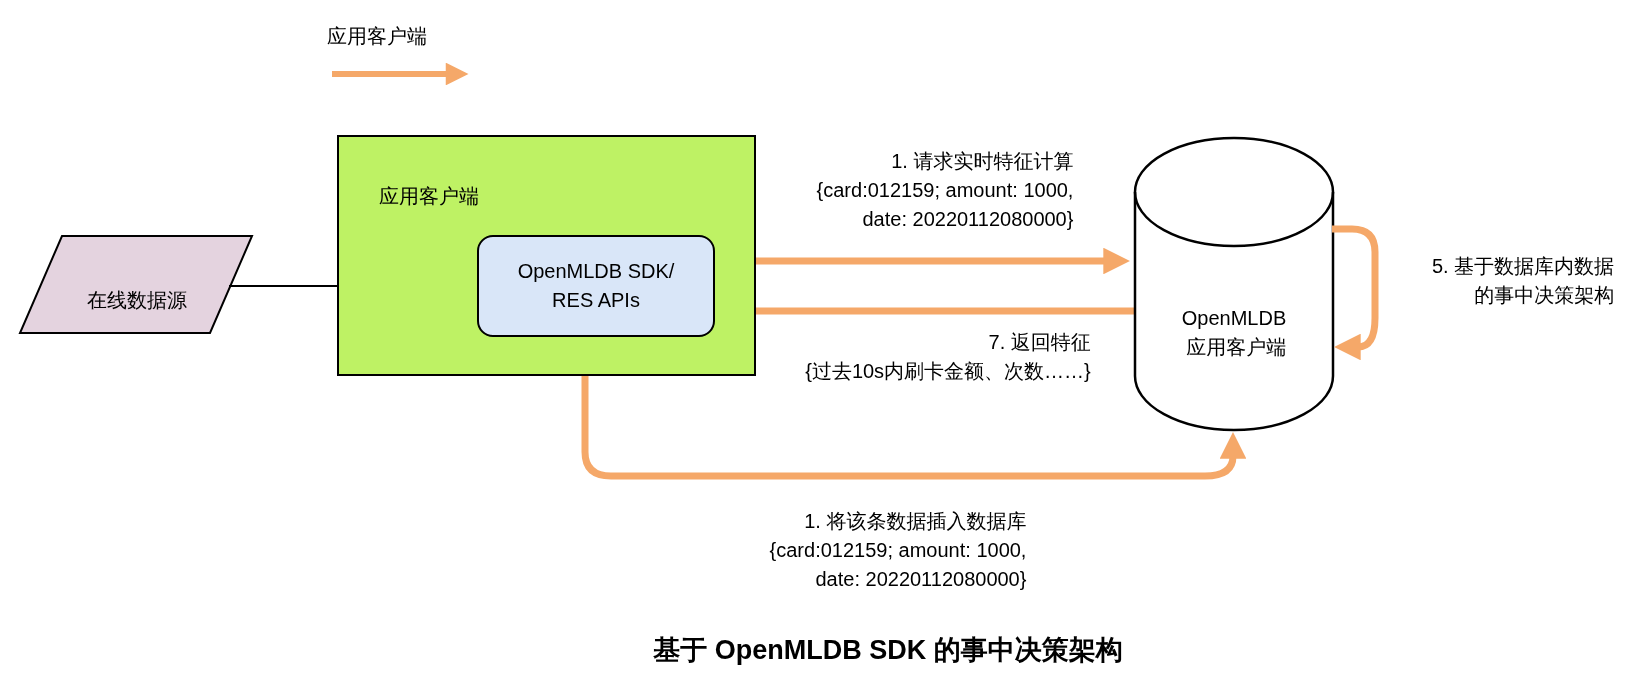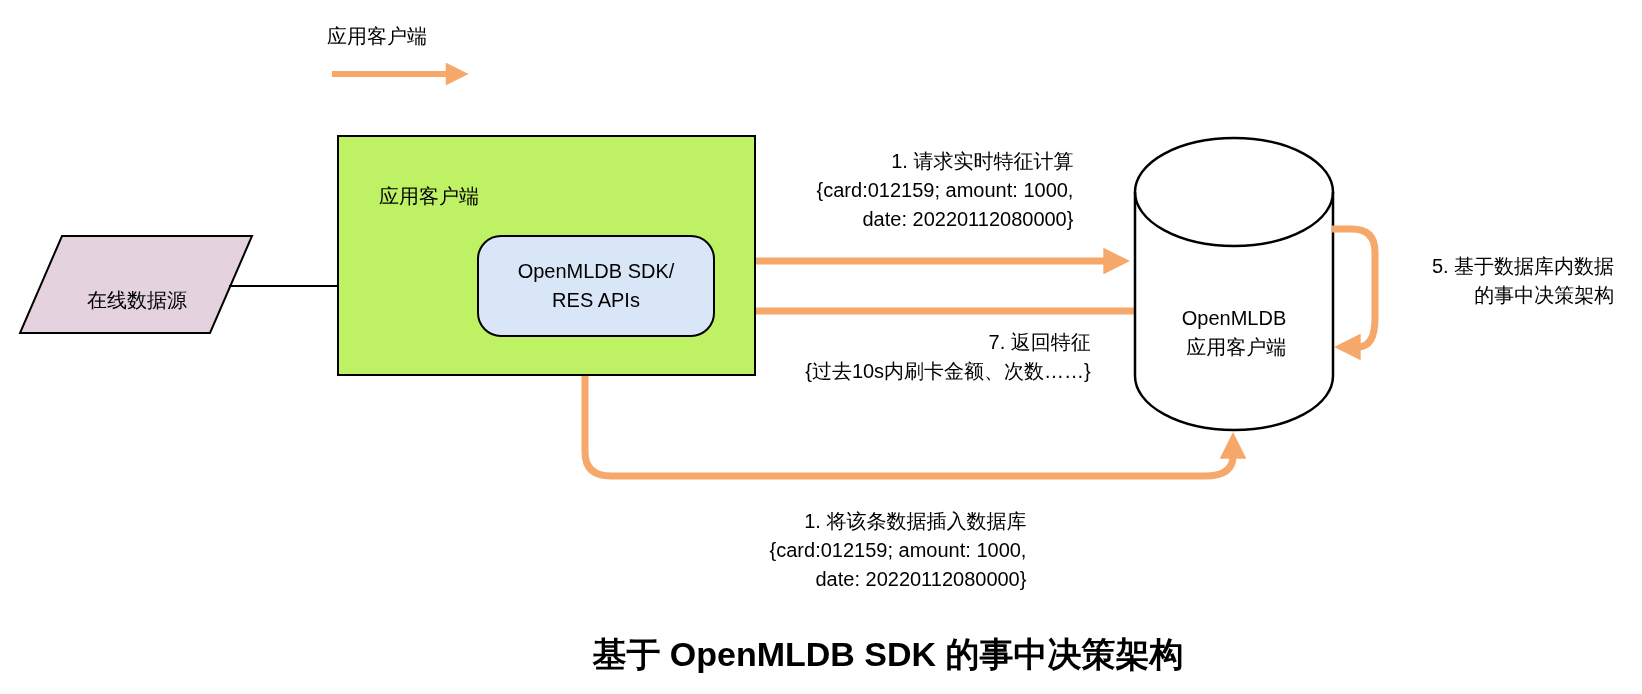--- a/index.html
+++ b/index.html
@@ -39,37 +39,37 @@
   .client-label {
     position: absolute;
     left: 40px; top: 46px;
     font-size: 20px;
   }
   .sdk-box {
     left: 477px; top: 235px;
     width: 238px; height: 102px;
     background: #D9E6F8;
     border: 2.5px solid #000000;
-    border-radius: 24px;
+    border-radius: 16px;
     display: flex;
     flex-direction: column;
     align-items: center;
     justify-content: center;
     font-size: 20px;
     line-height: 29px;
     text-align: center;
   }
   .engine-label {
     left: 1234px; top: 304px;
   }
   .diagram-title {
     position: absolute;
     left: 888px; top: 632px;
     transform: translateX(-50%);
-    font-size: 34px;
+    font-size: 27px;
     font-weight: bold;
     white-space: nowrap;
   }
 </style>
 </head>
 <body>
 
 <div class="canvas">
 
   <svg class="svg-layer" viewBox="0 0 1642 694" xmlns="http://www.w3.org/2000/svg">

